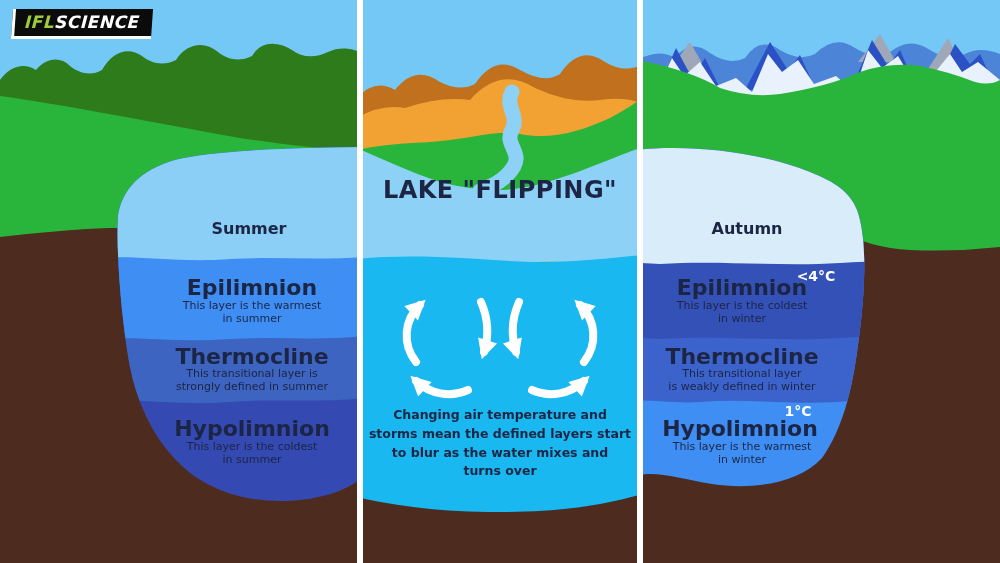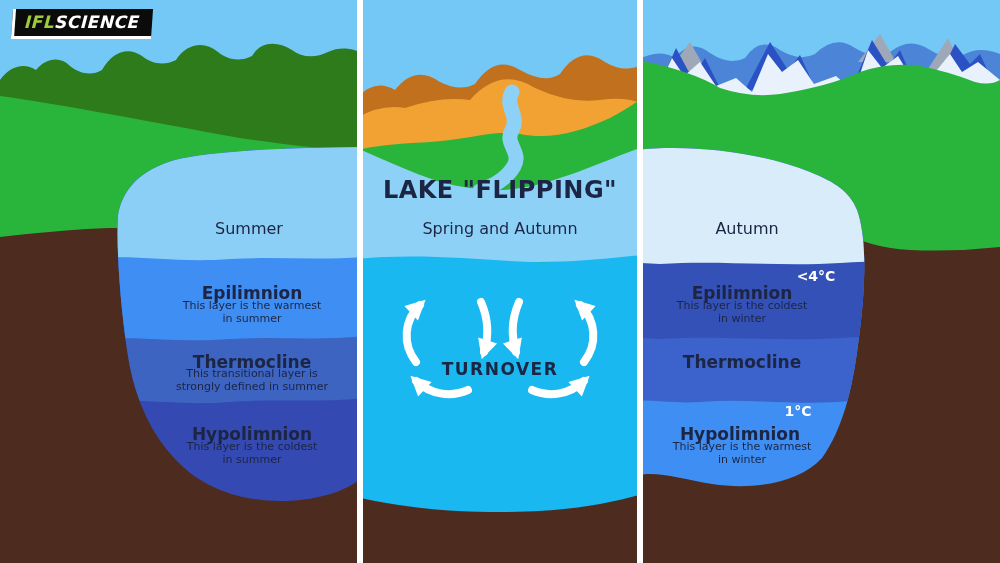--- a/index.html
+++ b/index.html
@@ -39,22 +39,22 @@
     border-left:3px solid #fff;border-bottom:3px solid #fff;
     padding:3px 12px 4px 10px;font-style:italic;font-weight:bold;font-size:17px;
     letter-spacing:.5px;transform:skewX(-4deg);white-space:nowrap;
   }
   .logo .ifl{color:var(--logo_green,#9dcb3a);}
   .logo .science{color:#fff;}
 
   .txt{position:absolute;z-index:5;color:var(--text_navy,#1c2544);text-align:center;
        transform:translateX(-50%);white-space:pre-line;}
   .title{font-size:24px;font-weight:bold;letter-spacing:.5px;white-space:nowrap;}
-  .season{font-size:16px;font-weight:normal;white-space:nowrap;}
-  .layer-name{font-size:17px;font-weight:bold;white-space:nowrap;margin-top:8px;}
+  .season{font-size:16px;font-weight:bold;white-space:nowrap;}
+  .layer-name{font-size:22px;font-weight:bold;white-space:nowrap;}
   .layer-desc{font-size:11px;font-weight:normal;line-height:1.22;}
   .turnover{font-size:17px;font-weight:bold;letter-spacing:1.5px;white-space:nowrap;}
   .mid-desc{font-size:12.5px;font-weight:bold;line-height:1.5;width:280px;}
   .temp{position:absolute;z-index:5;color:#fff;font-weight:bold;font-size:14px;
         transform:translateX(-50%);white-space:nowrap;}
 </style>
 </head>
 <body>
 
 <div class="canvas">
@@ -138,38 +138,42 @@
       </g>
     </g>
   </svg>
 
   <div class="divider" style="left:357px"></div>
   <div class="divider" style="left:637px"></div>
 
   <div class="logo"><span class="ifl">IFL</span><span class="science">SCIENCE</span></div>
 
   <div class="txt title" style="left:500px;top:176px">LAKE "FLIPPING"</div>
-  <div class="txt season" style="left:500px;top:219px">Spring and Autumn</div>
-  <div class="txt turnover" style="left:500px;top:359px">TURNOVER</div>
+  <div class="txt mid-desc" style="left:500px;top:406px">Changing air temperature and
+storms mean the defined layers start
+to blur as the water mixes and
+turns over</div>
 
   <div class="txt season" style="left:249px;top:219px">Summer</div>
   <div class="txt layer-name" style="left:252px;top:275px">Epilimnion</div>
   <div class="txt layer-desc" style="left:252px;top:299px">This layer is the warmest
 in summer</div>
   <div class="txt layer-name" style="left:252px;top:344px">Thermocline</div>
   <div class="txt layer-desc" style="left:252px;top:367px">This transitional layer is
 strongly defined in summer</div>
   <div class="txt layer-name" style="left:252px;top:416px">Hypolimnion</div>
   <div class="txt layer-desc" style="left:252px;top:440px">This layer is the coldest
 in summer</div>
 
   <div class="txt season" style="left:747px;top:219px">Autumn</div>
   <div class="txt layer-name" style="left:742px;top:275px">Epilimnion</div>
   <div class="temp" style="left:816px;top:268px">&lt;4°C</div>
   <div class="txt layer-desc" style="left:742px;top:299px">This layer is the coldest
 in winter</div>
   <div class="txt layer-name" style="left:742px;top:344px">Thermocline</div>
+  <div class="txt layer-desc" style="left:742px;top:367px">This transitional layer
+is weakly defined in winter</div>
   <div class="txt layer-name" style="left:740px;top:416px">Hypolimnion</div>
   <div class="temp" style="left:798px;top:403px">1°C</div>
   <div class="txt layer-desc" style="left:742px;top:440px">This layer is the warmest
 in winter</div>
 
 </div>
 
 </body></html>

